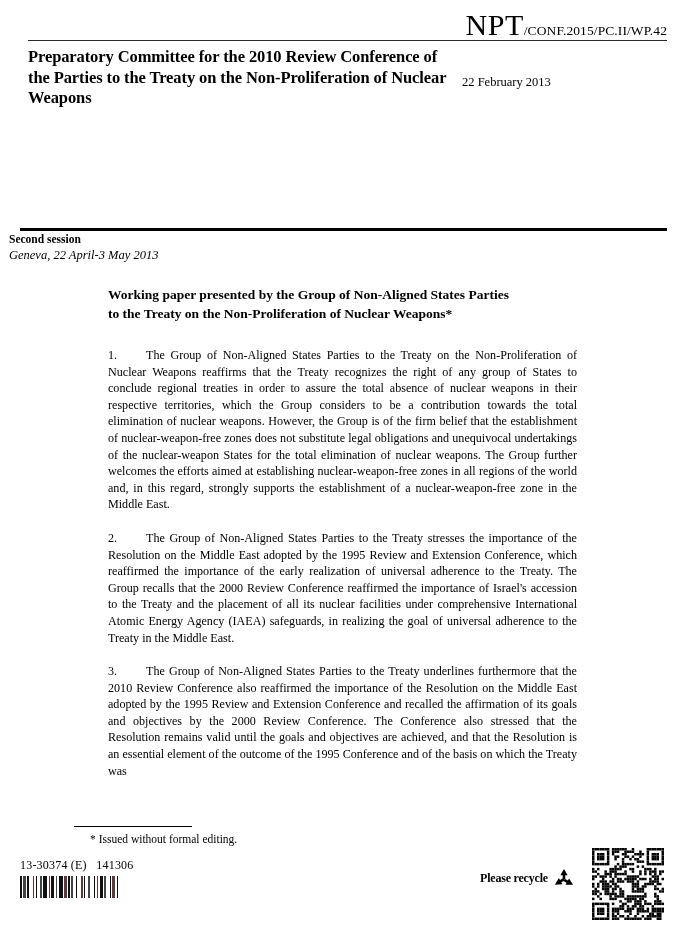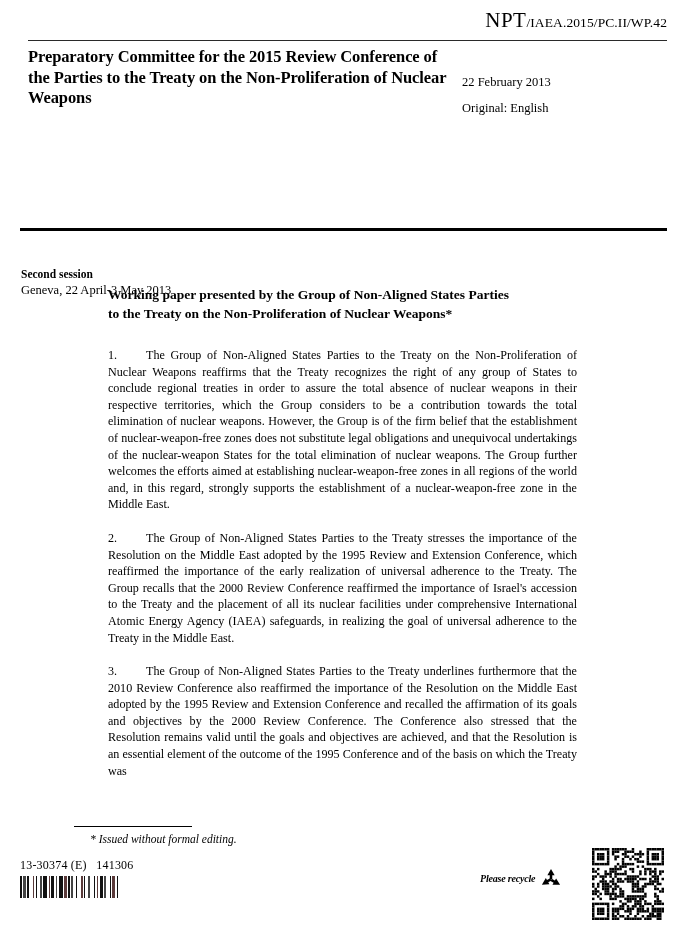--- a/index.html
+++ b/index.html
@@ -22,21 +22,21 @@
 
   
   .symbol-row {
     position: absolute;
     top: 8px;
     right: 18px;
     text-align: right;
     white-space: nowrap;
   }
   .symbol-main {
-    font-size: 21px;
+    font-size: 30px;
     letter-spacing: 0.5px;
   }
   .symbol-sub {
     font-size: 13.5px;
     letter-spacing: 0.1px;
   }
 
   .rule-thin {
     position: absolute;
     left: 28px;
@@ -78,28 +78,27 @@
     left: 20px;
     right: 18px;
     top: 228px;
     height: 0;
     border-top: 3px solid #000000;
   }
 
   
   .session {
     position: absolute;
-    left: 21px;
+    left: 9px;
     top: 232px;
     font-size: 11.5px;
     line-height: 15.5px;
-    margin-top: 35px;
   }
   .session .s1 { font-weight: bold; }
-  .session .s2 { font-weight: normal; font-size: 12.5px; }
+  .session .s2 { font-weight: normal; font-size: 12.5px; font-style: italic; }
 
   
   .col {
     position: absolute;
     left: 108px;
     top: 286px;
     width: 469px;
   }
   h2.section-title {
     margin: 0 0 22px 0;
@@ -134,21 +133,20 @@
     width: 118px;
     height: 0;
     border-top: 1.3px solid #000;
   }
   .footnote {
     position: absolute;
     left: 90px;
     top: 832px;
     font-size: 11.5px;
     line-height: 15px;
-    font-style: italic;
   }
 
   
   .doc-code {
     position: absolute;
     left: 20px;
     top: 858px;
     font-size: 12px;
     letter-spacing: 0.2px;
     white-space: pre;
@@ -168,52 +166,50 @@
 
   .recycle {
     position: absolute;
     left: 480px;
     top: 868px;
     display: flex;
     align-items: center;
     gap: 5px;
   }
   .recycle-text {
-    font-size: 10px;
+    font-size: 12px;
     font-weight: bold;
     letter-spacing: -0.2px;
-    font-style: italic;
   }
   .recycle-mark svg { display: block; }
 
   .qr {
     position: absolute;
     left: 592px;
     top: 848px;
     width: 72px;
     height: 72px;
   }
   .qr svg { display: block; }
 </style>
 </head>
 <body>
 
 <div id="page">
 
   <div class="symbol-row">
-    <span class="symbol-main">NPT</span><span class="symbol-sub">/IAEA.2015/PC.II/WP.42</span>
+    <span class="symbol-main">NPT</span><span class="symbol-sub">/CONF.2015/PC.II/WP.42</span>
   </div>
 
   <div class="rule-thin"></div>
 
   <div class="masthead">
-    <div class="mast-title">Preparatory Committee for the 2015 Review Conference of the Parties to the Treaty on the Non-Proliferation of Nuclear Weapons</div>
+    <div class="mast-title">Preparatory Committee for the 2010 Review Conference of the Parties to the Treaty on the Non-Proliferation of Nuclear Weapons</div>
     <div class="mast-meta">
       <div>22 February 2013</div>
-      <div>Original: English</div>
     </div>
   </div>
 
   <div class="rule-thick"></div>
 
   <div class="session">
     <div class="s1">Second session</div>
     <div class="s2">Geneva, 22 April-3 May 2013</div>
   </div>
 

